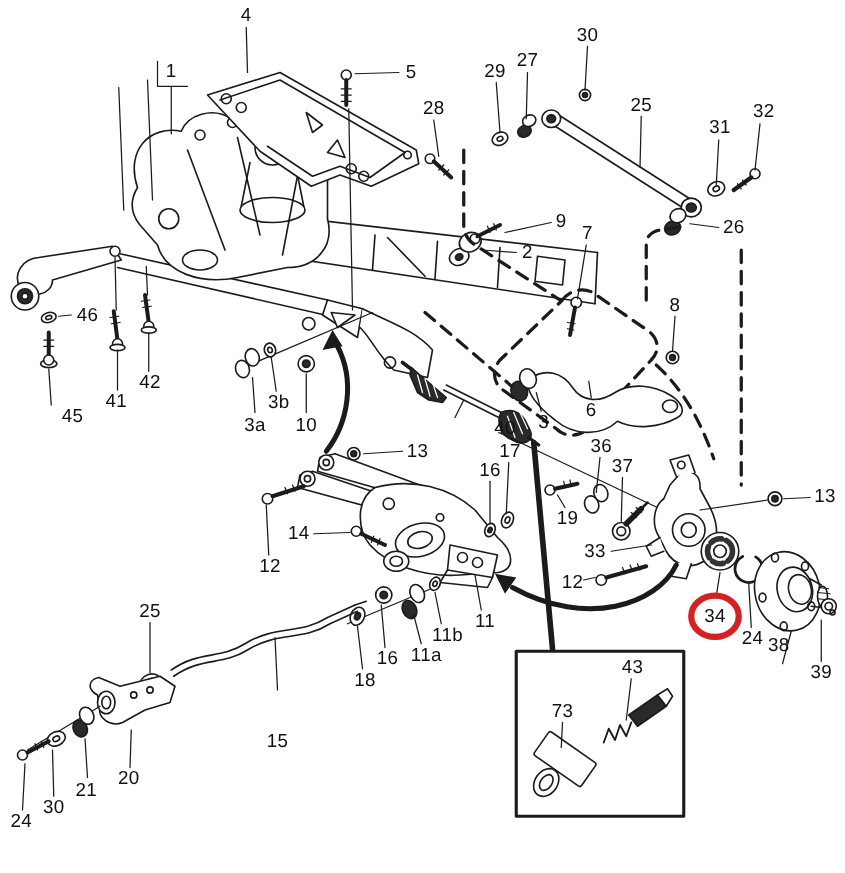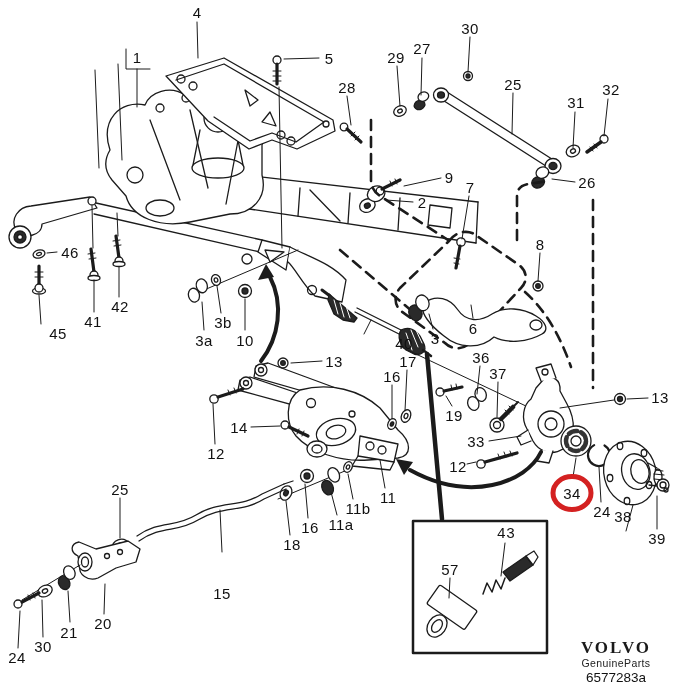--- a/index.html
+++ b/index.html
@@ -442,23 +442,18 @@
       <div class="callout" style="left: 481px; top: 357px;">36</div>
       <div class="callout" style="left: 498px; top: 373px;">37</div>
       <div class="callout" style="left: 454px; top: 415px;">19</div>
       <div class="callout" style="left: 476px; top: 441px;">33</div>
       <div class="callout" style="left: 458px; top: 466px;">12</div>
       <div class="callout" style="left: 660px; top: 397px;">13</div>
       <div class="callout" style="left: 572px; top: 493px;">34</div>
       <div class="callout" style="left: 602px; top: 511px;">24</div>
       <div class="callout" style="left: 623px; top: 516px;">38</div>
       <div class="callout" style="left: 657px; top: 538px;">39</div>
-      <div class="callout" style="left: 506px; top: 534px; font-family: Liberation Mono, monospace;">43</div>
-      <div class="callout" style="left: 450px; top: 569px;">57</div>
+      <div class="callout" style="left: 506px; top: 534px;">43</div>
+      <div class="callout" style="left: 450px; top: 569px;">73</div>
     </div>
 
-<div class="brand">
-  <div class="logo">VOLVO</div>
-  <div class="tagline">GenuineParts</div>
-  <div class="code">6577283a</div>
+
 </div>
 
-</div>
-
 </body></html>

